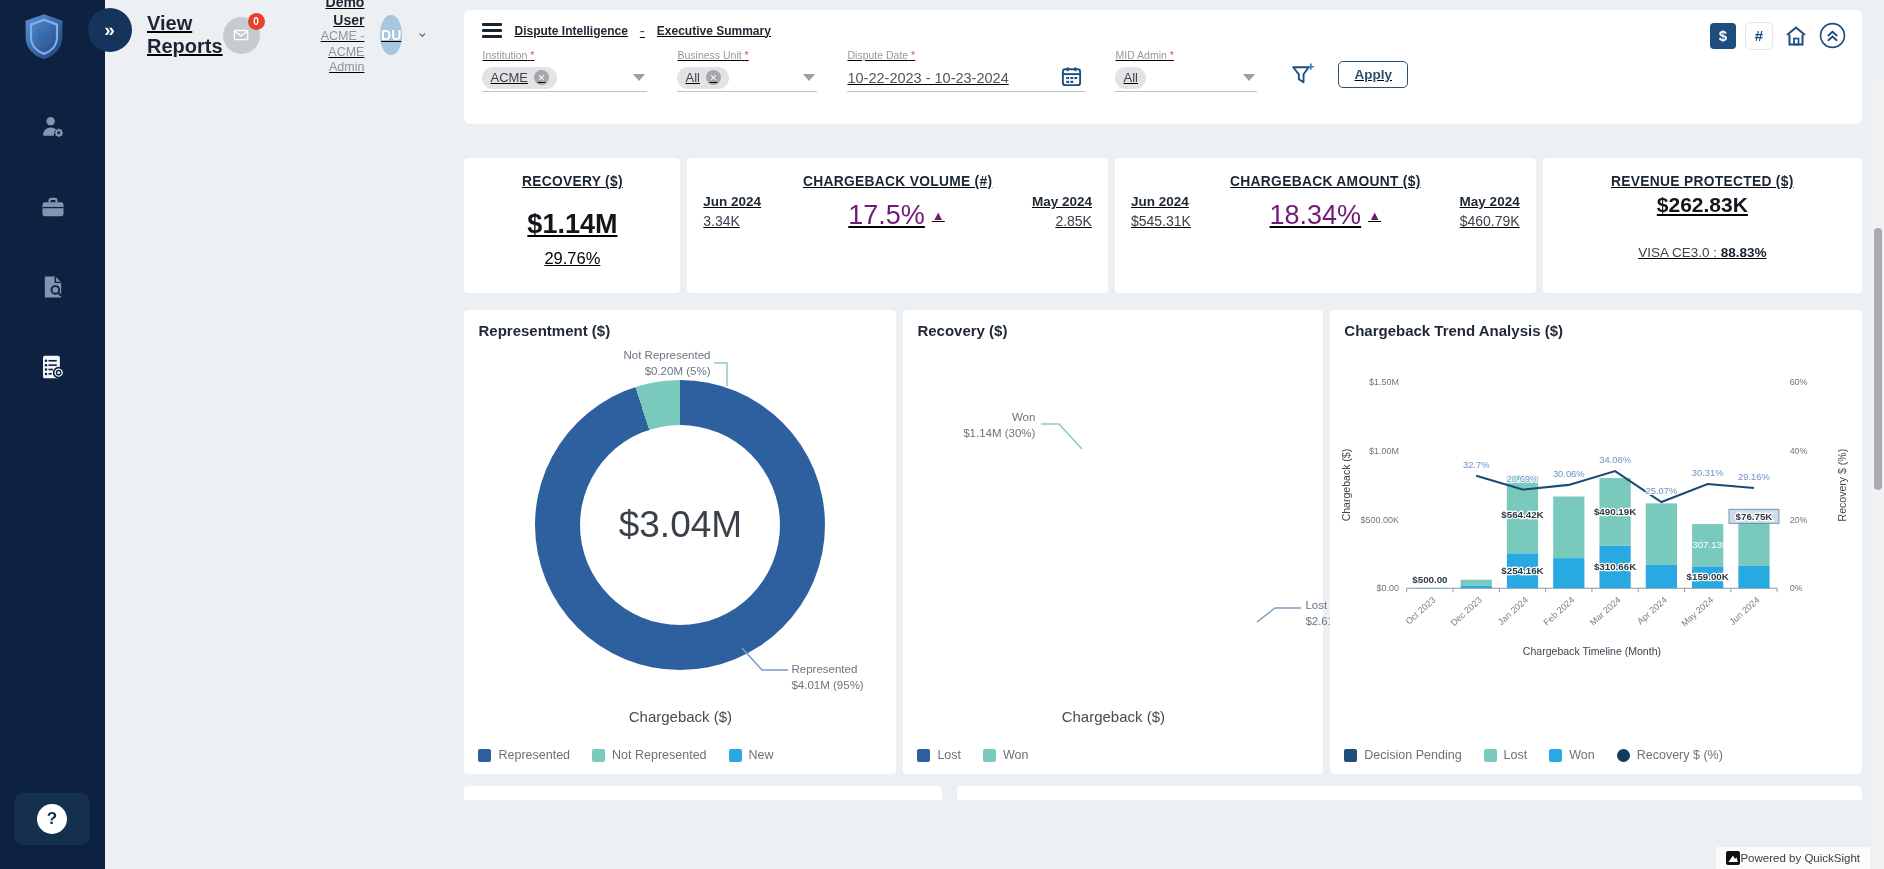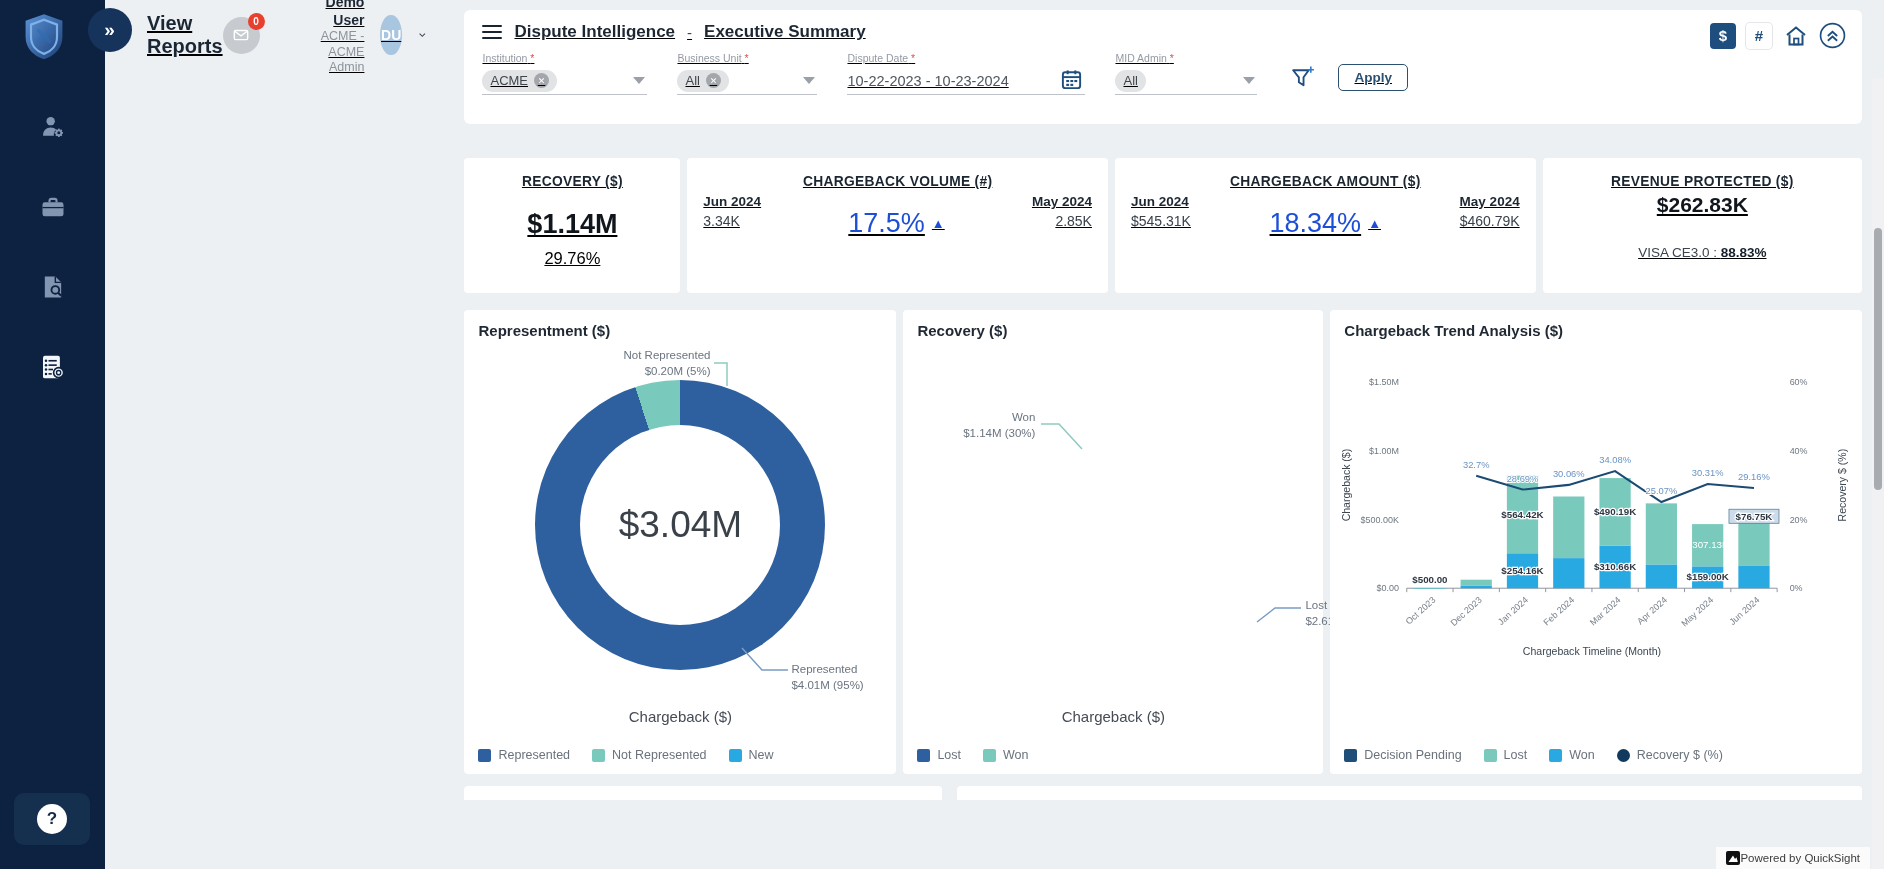--- a/index.html
+++ b/index.html
@@ -30,21 +30,21 @@
   .avatar { width:40px; height:40px; border-radius:50%; background:#a9c6e0; color:#fff; font-weight:bold; font-size:14px; display:flex; align-items:center; justify-content:center; cursor:pointer; }
 
   
   .content { flex:1; padding:10px 22px 0 12px; position:relative; }
 
   
   .filter-panel { background:#fff; border-radius:6px; height:114px; padding:12px 18px 0 18px; position:relative; margin-bottom:34px; }
   .fp-titlerow { display:flex; align-items:center; gap:12px; }
   .hamburger { width:20px; display:flex; flex-direction:column; gap:3.5px; cursor:pointer; }
   .hamburger div { height:2.6px; background:#1a2430; border-radius:1px; }
-  .fp-title { font-size:17px; font-weight:bold; color:#1d2733; }
+  .fp-title { font-size:12px; font-weight:bold; color:#1d2733; }
   .fp-sep { color:#3a4550; font-size:15px; }
   .fp-toolbar { position:absolute; right:16px; top:12px; display:flex; align-items:center; gap:10px; }
   .tool-btn { width:26px; height:26px; border-radius:4px; display:flex; align-items:center; justify-content:center; font-size:15px; font-weight:bold; cursor:pointer; }
   .tool-btn.active { background:#1d4e7d; color:#fff; }
   .tool-btn.plain { background:#fff; color:#1d4e7d; box-shadow:0 0 0 1px #e3e6ea; }
   .icon-btn { width:27px; height:27px; display:flex; align-items:center; justify-content:center; cursor:pointer; }
   .filters-row { display:flex; align-items:flex-start; margin-top:10px; }
   .field { margin-right:30px; }
   .field-label { font-size:10.5px; color:#949aa3; margin-bottom:3px; }
   .req { color:#e05252; }
@@ -61,21 +61,21 @@
   
   .kpi-row { display:flex; gap:7px; height:135px; }
   .kpi-card { background:#fff; border-radius:4px; display:flex; flex-direction:column; align-items:center; }
   .kpi-title { font-size:13.8px; font-weight:bold; color:#1b2631; letter-spacing:.3px; margin-top:16px; text-align:center; }
   .kpi-value { font-size:27px; font-weight:bold; color:#11161c; margin-top:20px; }
   .kpi-sub { font-size:16.5px; color:#000000; margin-top:9px; }
   .kpi-cmp-row { display:flex; justify-content:space-between; width:100%; padding:0 16px; margin-top:5px; align-items:flex-start; }
   .cmp-period { font-size:13.5px; font-weight:bold; color:#1d2732; }
   .cmp-val { font-size:14px; color:#39424c; margin-top:4px; }
   .cmp-col.right { text-align:right; }
-  .cmp-change { font-size:27px; color:#1d4ed8; margin-top:14px; display:flex; align-items:center; gap:7px; }
+  .cmp-change { font-size:27px; color:#701a75; margin-top:6px; display:flex; align-items:center; gap:7px; }
   .up-arrow { font-size:13px; }
   .kpi-value.rev { margin-top:4px; font-size:21px; }
   .kpi-visa { font-size:13.5px; color:#3a4550; margin-top:28px; }
   .kpi-visa b { color:#15202c; }
 
   
   .charts-row { display:flex; gap:7px; height:464px; margin-top:17px; }
   .chart-panel { background:#fff; border-radius:4px; position:relative; }
   .panel-title { position:absolute; top:12px; left:14px; font-size:15px; font-weight:bold; color:#1f2833; }
   .donut { position:absolute; width:290px; height:290px; left:50%; top:70px; transform:translateX(-50%); border-radius:50%; cursor:pointer; }

